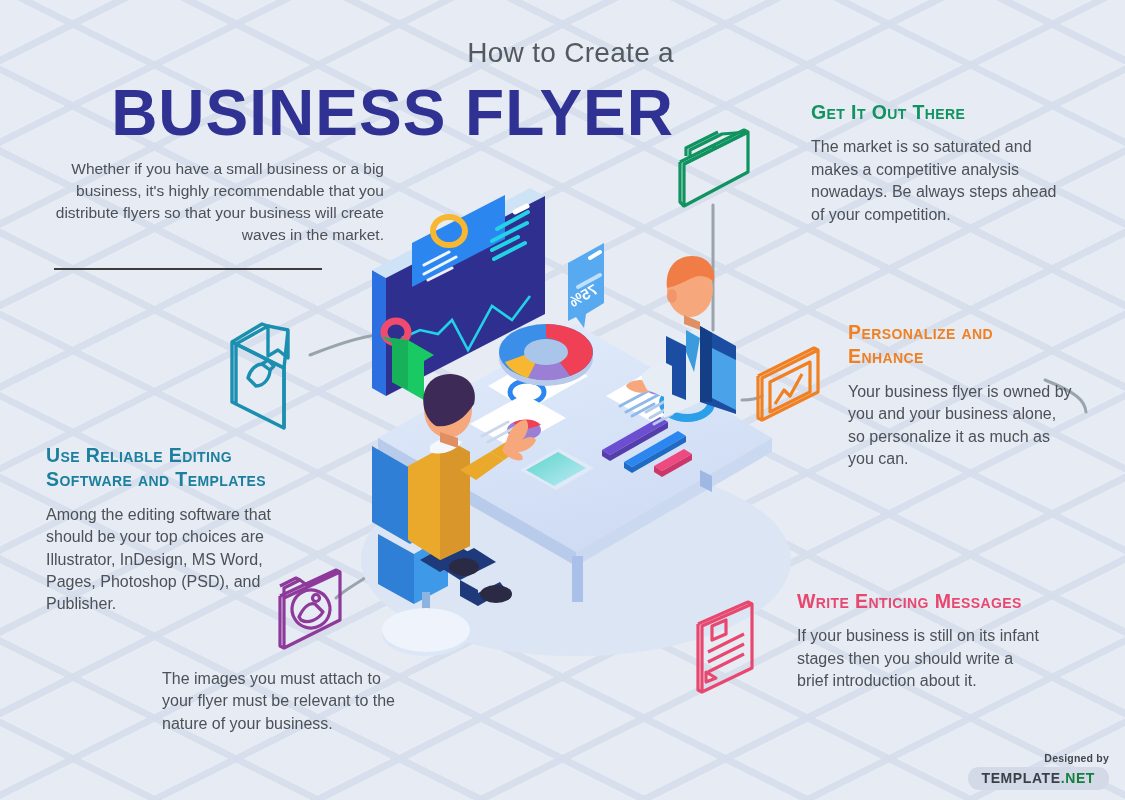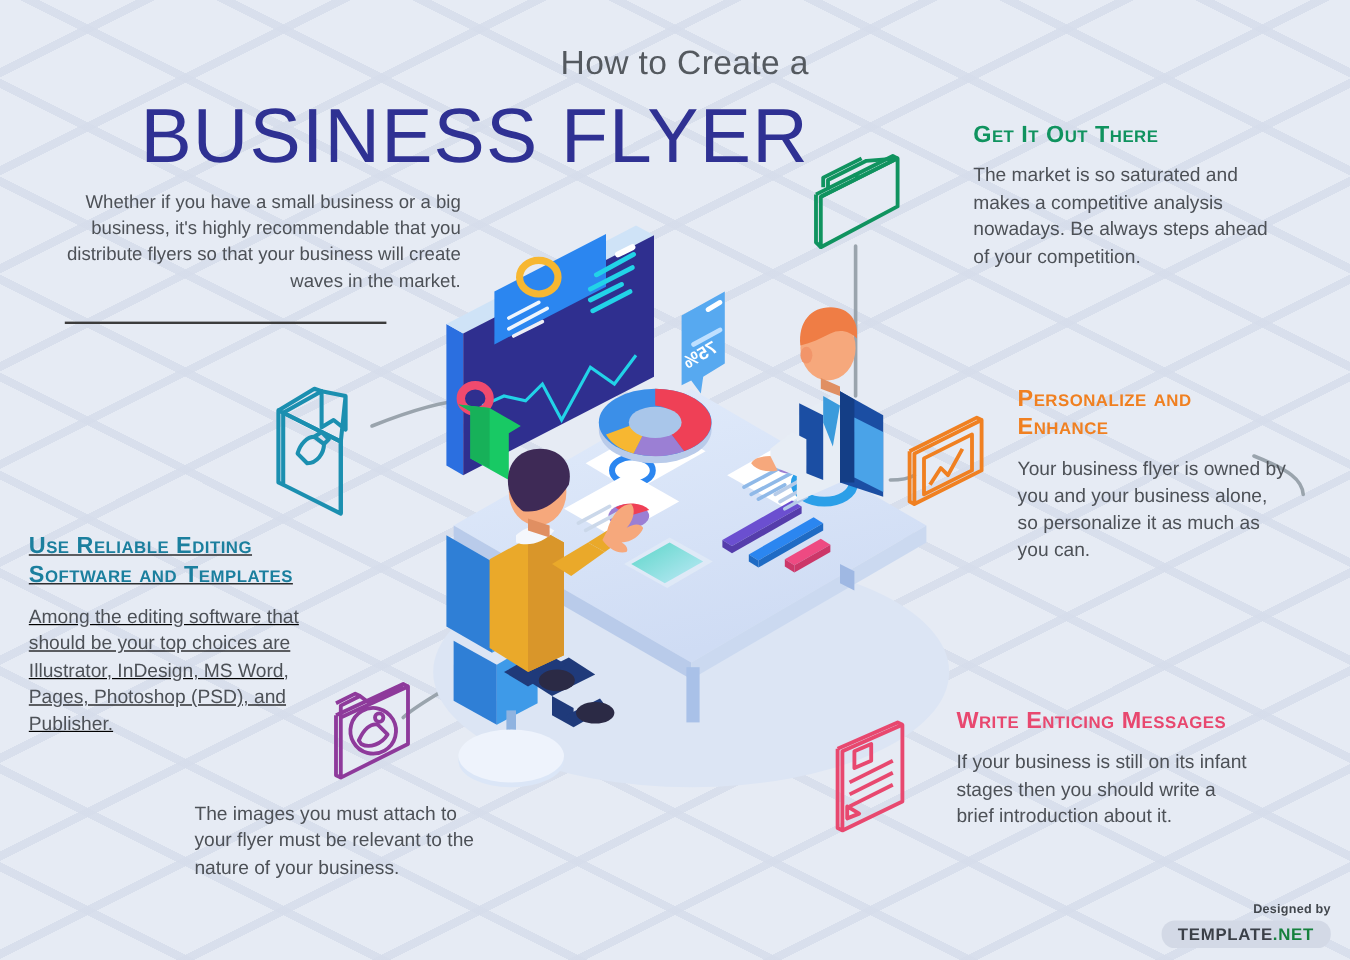--- a/index.html
+++ b/index.html
@@ -44,21 +44,21 @@
     font-size: 28px;
     color: #54595f;
     letter-spacing: 0.3px;
     font-weight: 400;
     line-height: 1.2;
   }
   .big-title {
     margin-top: 12px;
     font-size: 64px;
     line-height: 0.98;
-    font-weight: 400;
+    font-weight: 700;
     color: #2f3193;
     letter-spacing: 1px;
     font-family: "Liberation Sans", sans-serif;
   }
   #intro-text {
     margin-top: 14px;
     width: 330px;
     font-size: 15.5px;
     line-height: 1.42;
     color: #4d5157;
@@ -89,21 +89,21 @@
 
   #callout-get-out   { left: 811px; top: 100px;  width: 258px; }
   #callout-get-out h3   { color: #10935f; }
 
   #callout-personalize { left: 848px; top: 320px; width: 224px; }
   #callout-personalize h3 { color: #f08021; }
 
   #callout-write     { left: 797px; top: 589px;  width: 248px; }
   #callout-write h3     { color: #e8486f; }
 
-  #callout-software  { left: 24px;  top: 443px;  width: 270px; text-decoration: underline; }
+  #callout-software  { left: 46px;  top: 443px;  width: 270px; }
   #callout-software h3  { color: #1b7f9e; }
 
   #callout-images    { left: 162px; top: 668px;  width: 248px; }
   #callout-images h3    { color: #8e3a9b; }
 
   
   #footer-credit {
     position: absolute;
     left: 0; right: 16px;
     bottom: 10px;

